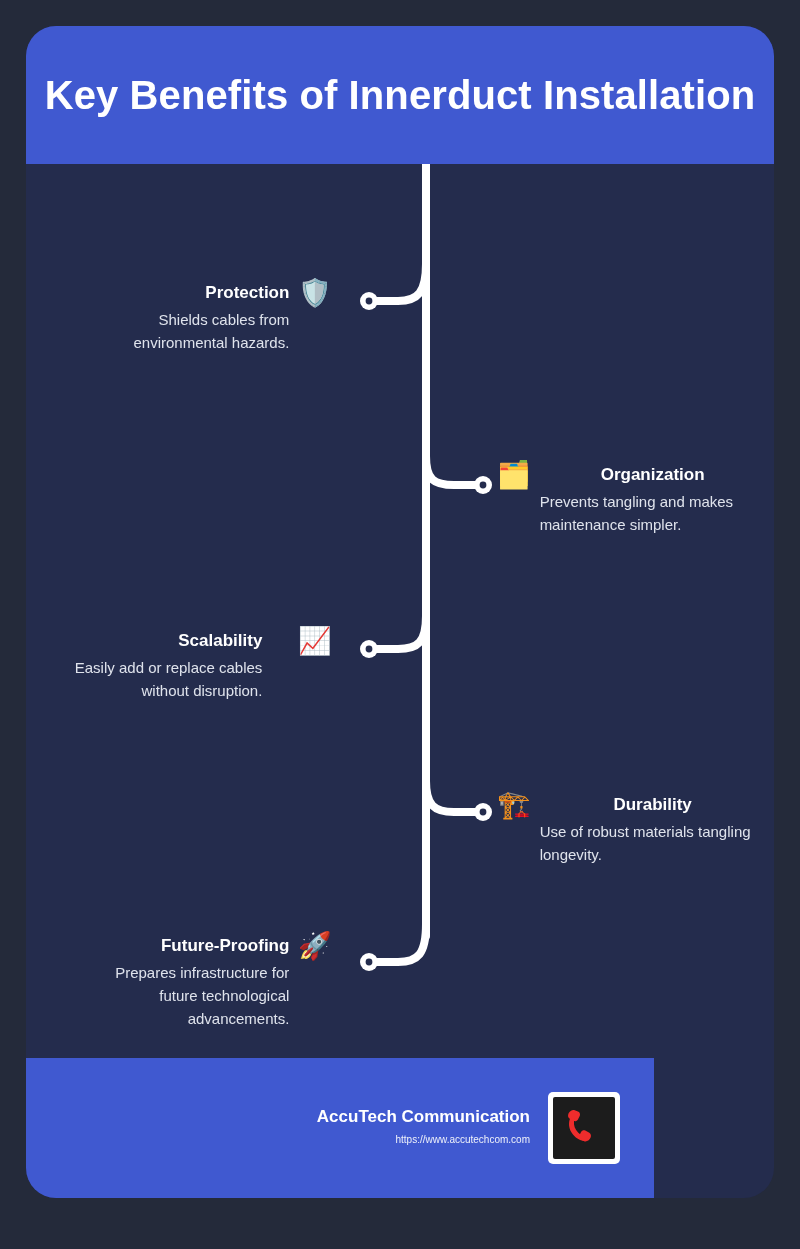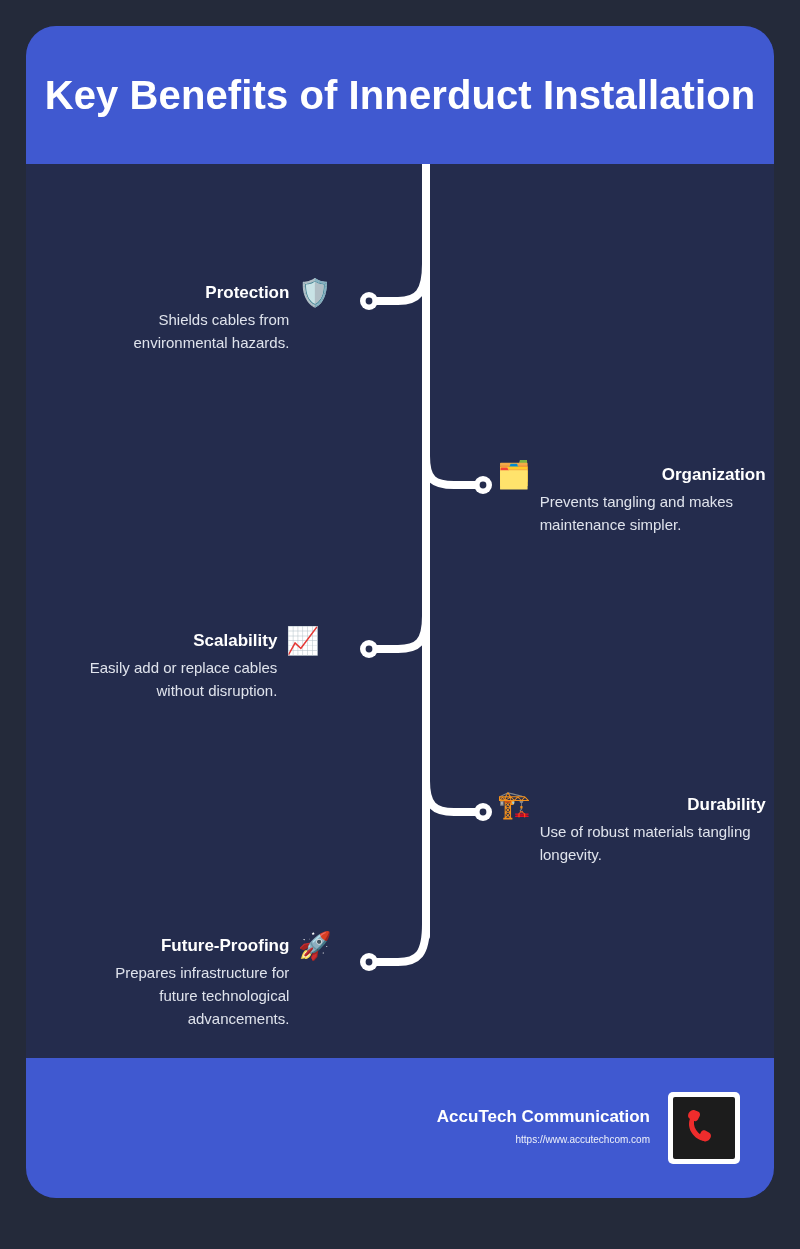--- a/index.html
+++ b/index.html
@@ -75,21 +75,21 @@
   .item {
     position: absolute;
     display: flex;
     align-items: flex-start;
   }
   .item.left  { flex-direction: row;  }
   .item.right { flex-direction: row;  }
 
   .item-text { display: flex; flex-direction: column; }
   .item.left  .item-text { align-items: flex-end; text-align: right; }
-  .item.right .item-text { align-items: flex-end; text-align: left; }
+  .item.right .item-text { align-items: center; text-align: left; }
 
   .item-title {
     color: #ffffff;
     font-size: 17px;
     font-weight: bold;
     line-height: 22px;
     white-space: nowrap;
   }
   .item-desc {
     color: #dfe3ec;
@@ -103,33 +103,33 @@
     font-size: 27px;
     line-height: 28px;
     flex: 0 0 auto;
   }
   .item.left  .item-emoji { margin-left: 9px;  margin-top: -3px; }
   .item.right .item-emoji { margin-right: 9px; margin-top: -3px; }
 
   
   .item-protection     { left: 58px;  top: 118px; width: 248px; }
   .item-organization   { left: 471px; top: 300px; width: 272px; }
-  .item-scalability    { left: 28px;  top: 466px; width: 266px; }
+  .item-scalability    { left: 40px;  top: 466px; width: 266px; gap: 27px; }
   .item-durability     { left: 471px; top: 630px; width: 272px; }
   .item-futureproofing { left: 58px;  top: 771px; width: 248px; }
 
   .item.left  { justify-content: flex-end; }
   .item.right { justify-content: flex-start; }
 
   
   .footer {
     position: absolute;
     left: 0;
     top: 1032px;
-    width: 748px;
+    width: 628px;
     height: 140px;
     background: #4059d0;
     display: flex;
     align-items: center;
     justify-content: flex-end;
     padding-right: 34px;
   }
   .footer-text {
     display: flex;
     flex-direction: column;

